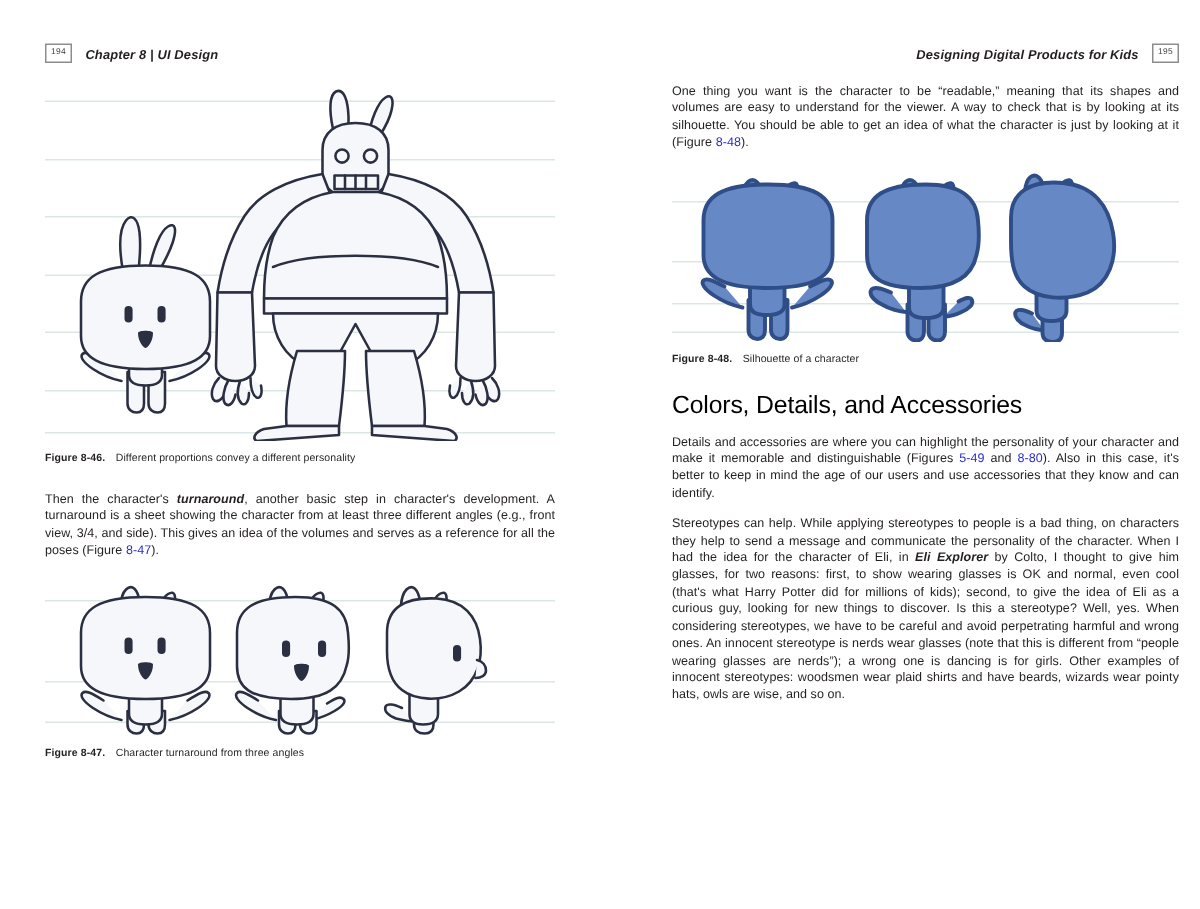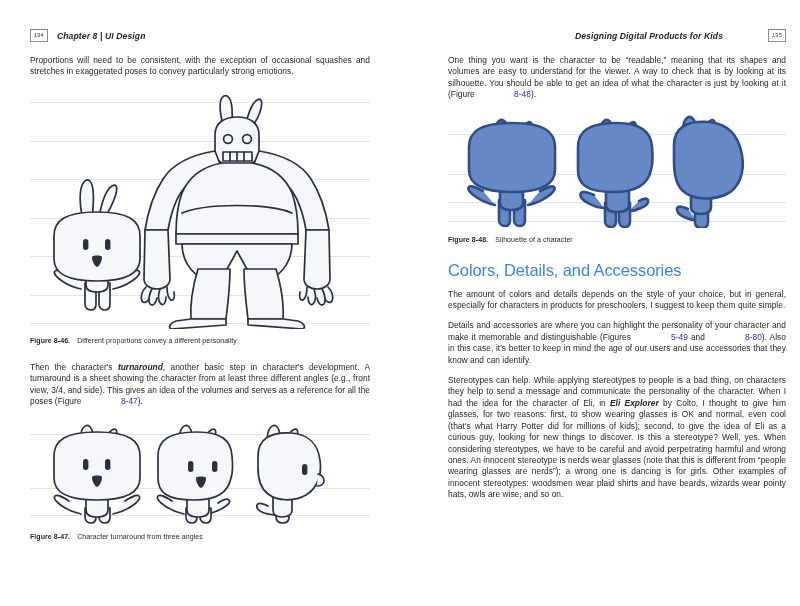--- a/index.html
+++ b/index.html
@@ -33,21 +33,21 @@
     display: flex;
     align-items: center;
     height: 15px;
     font-style: italic;
     font-weight: bold;
     font-size: 8.6px;
     letter-spacing: .1px;
     color: #231f20;
   }
   .runhead.left  { justify-content: flex-start; }
-  .runhead.right { justify-content: flex-end; gap: 36px; }
+  .runhead.right { justify-content: flex-end; }
   .folio {
     border: 1px solid #8d8d8d;
     font-style: normal;
     font-weight: normal;
     font-size: 5.6px;
     line-height: 1;
     padding: 2.5px 3px 2px 3px;
     color: #3c3c3c;
     letter-spacing: .2px;
     background: #fff;
@@ -59,29 +59,29 @@
   
   p.body {
     margin: 0 0 9px 0;
     font-size: 8.35px;
     line-height: 11.4px;
     text-align: justify;
     color: #231f20;
     letter-spacing: .005em;
   }
   p.body.first { margin-top: 12px; }
-  .lnk { color: #2a2ad0; margin-left: 37px; }
+  .lnk { color: #2a2ad0; }
   .ital { font-style: italic; font-weight: bold; }
 
   h2.section {
     margin: 16px 0 9px 0;
     font-size: 16.5px;
     font-weight: normal;
     line-height: 19px;
-    color: #3b82f6;
+    color: #000000;
     letter-spacing: -.1px;
   }
 
   
   .caption {
     font-size: 7px;
     line-height: 10px;
     color: #231f20;
     margin: 7px 0 0 0;
     letter-spacing: .01em;
@@ -113,21 +113,20 @@
 
 <div class="spread">
 
   <div class="page page-left">
 
     <div class="runhead left">
       <span class="folio">194</span>
       <span class="rh-text">Chapter 8 | UI Design</span>
     </div>
 
-    <p class="body first">Proportions will need to be consistent, with the exception of occasional squashes and stretches in exaggerated poses to convey particularly strong emotions.</p>
 
     <div class="figure fig-846">
       <div class="guides">
         <span style="top:11px"></span>
         <span style="top:50px"></span>
         <span style="top:88px"></span>
         <span style="top:127px"></span>
         <span style="top:165px"></span>
         <span style="top:204px"></span>
         <span style="top:232px"></span>
@@ -327,20 +326,19 @@
         </g>
       </svg>
     </div>
 
     <p class="caption">
       <b>Figure 8-48.</b><span class="cap-txt">Silhouette of a character</span>
     </p>
 
     <h2 class="section">Colors, Details, and Accessories</h2>
 
-    <p class="body">The amount of colors and details depends on the style of your choice, but in general, especially for characters in products for preschoolers, I suggest to keep them quite simple.</p>
 
 
     <p class="body"><span>Details and accessories are where you can highlight the personality of your character and make it memorable and distinguishable (Figures </span><span class="lnk">5-49</span><span> and </span><span class="lnk">8-80</span><span>). Also in this case, it's better to keep in mind the age of our users and use accessories that they know and can identify.</span></p>
 
     <p class="body"><span>Stereotypes can help. While applying stereotypes to people is a bad thing, on characters they help to send a message and communicate the personality of the character. When I had the idea for the character of Eli, in </span><span class="ital">Eli Explorer</span><span> by Colto, I thought to give him glasses, for two reasons: first, to show wearing glasses is OK and normal, even cool (that's what Harry Potter did for millions of kids); second, to give the idea of Eli as a curious guy, looking for new things to discover. Is this a stereotype? Well, yes. When considering stereotypes, we have to be careful and avoid perpetrating harmful and wrong ones. An innocent stereotype is nerds wear glasses (note that this is different from “people wearing glasses are nerds”); a wrong one is dancing is for girls. Other examples of innocent stereotypes: woodsmen wear plaid shirts and have beards, wizards wear pointy hats, owls are wise, and so on.</span></p>
   </div>
 </div>
 
 </body></html>

